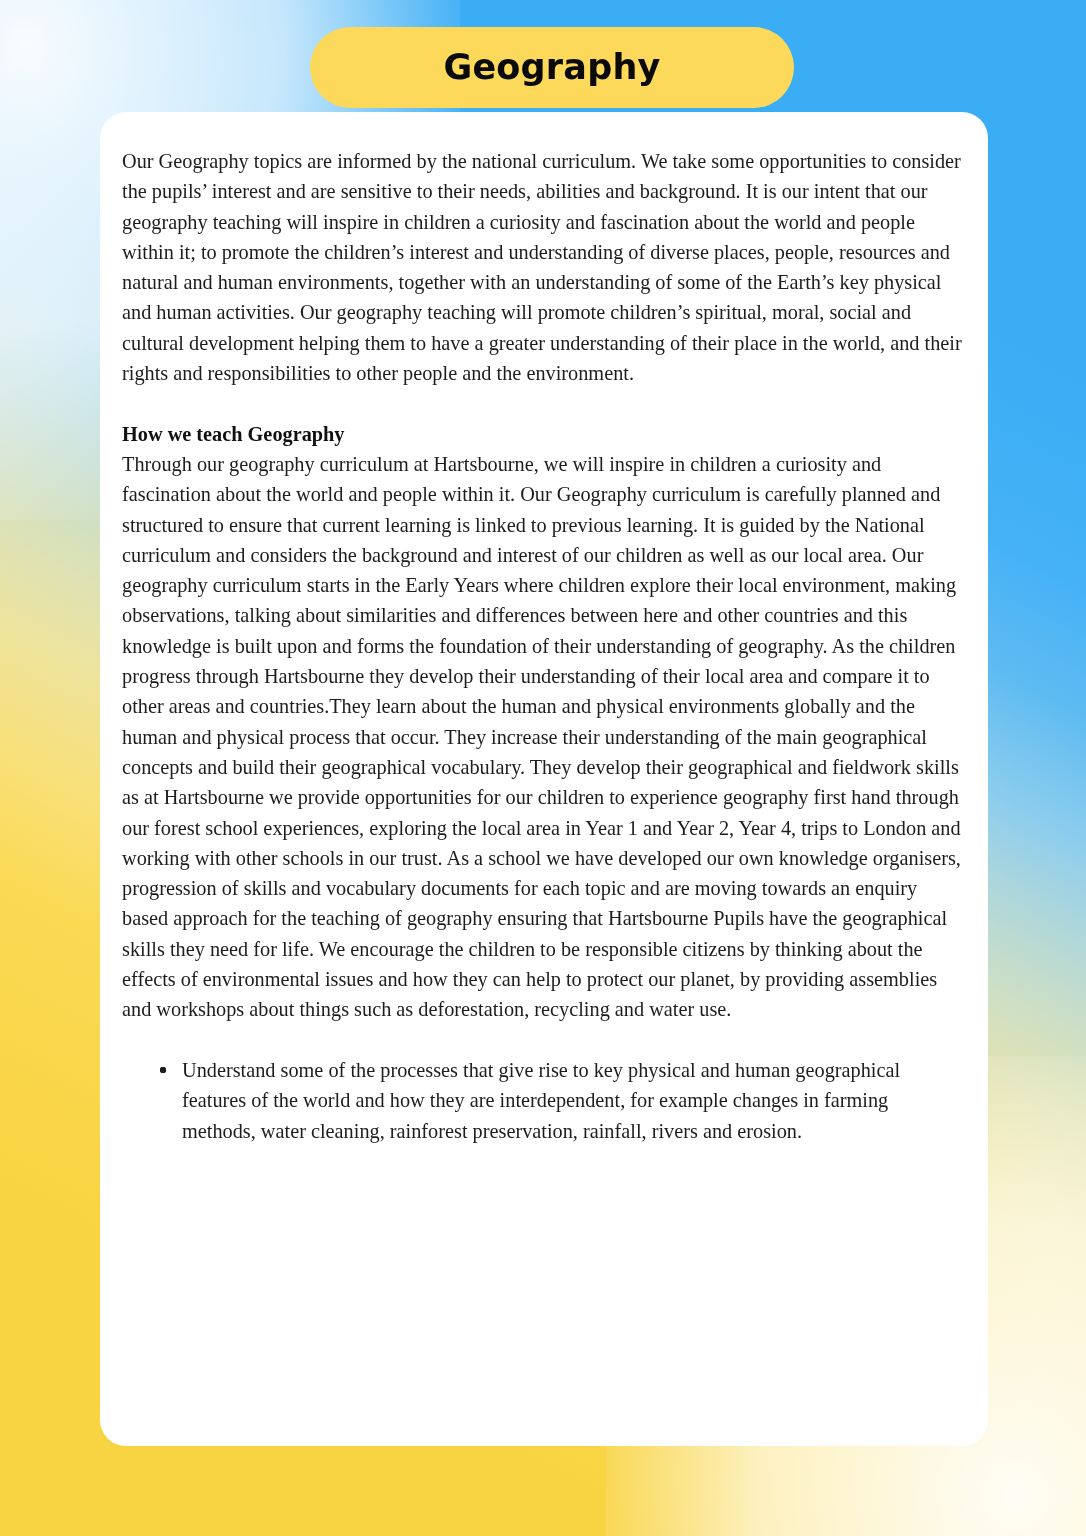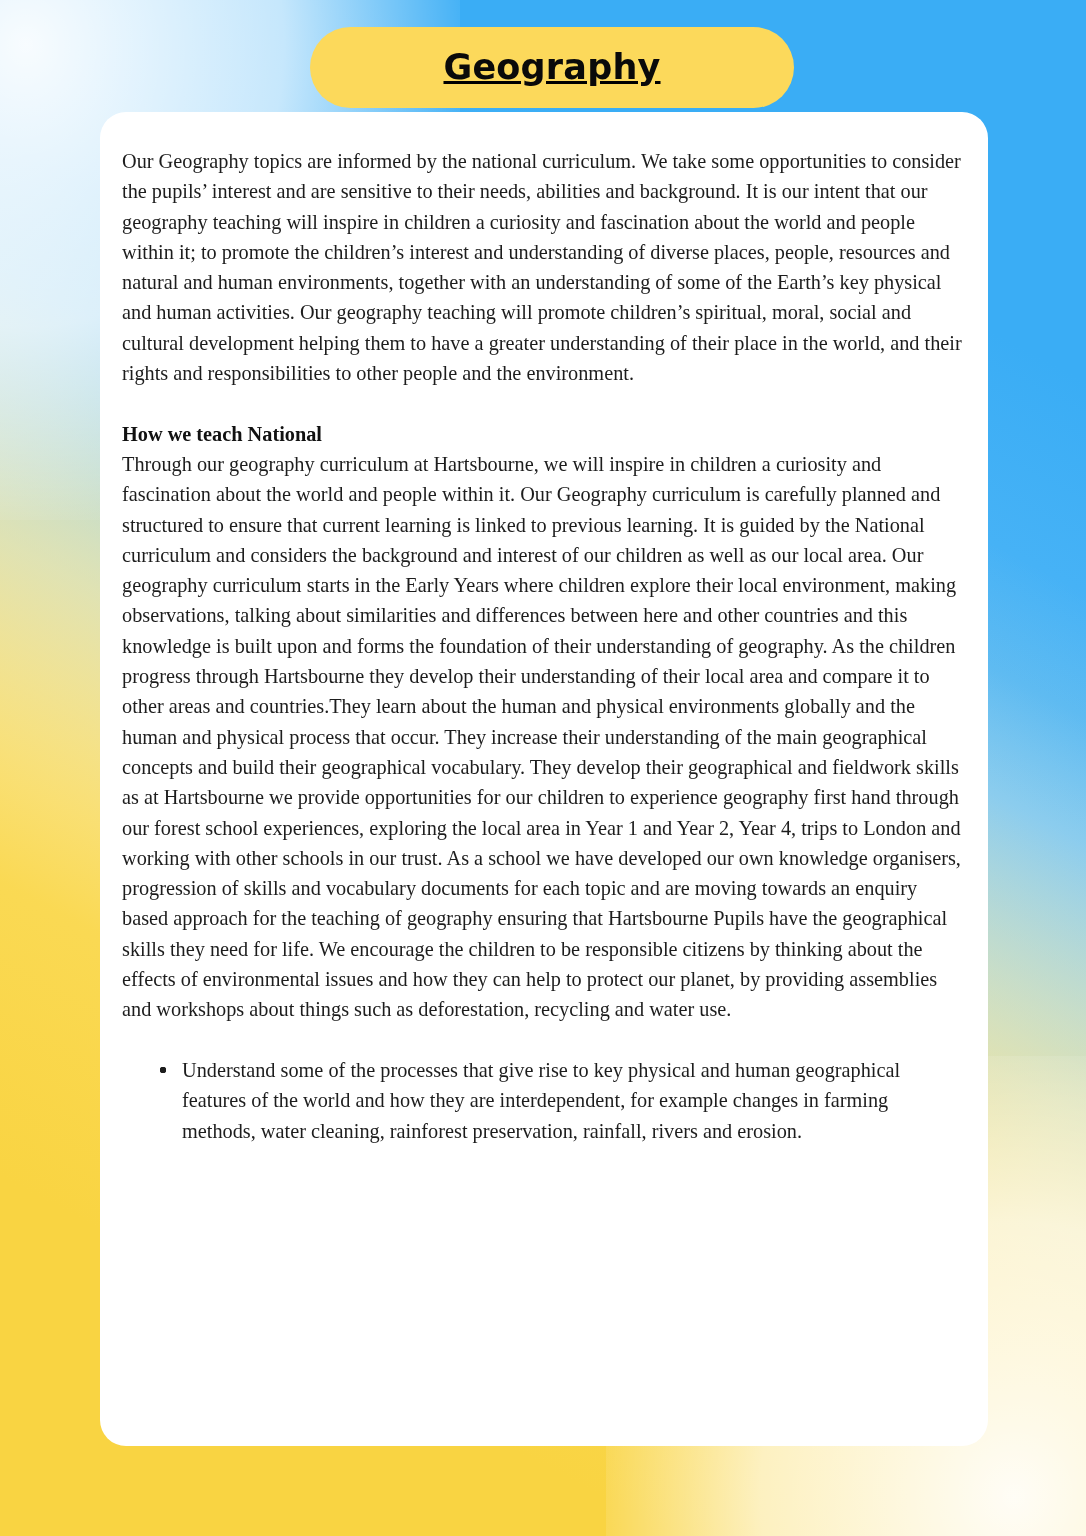--- a/index.html
+++ b/index.html
@@ -74,21 +74,20 @@
     left: 310px;
     top: 27px;
     width: 484px;
     height: 81px;
     border-radius: 41px;
     background: #fcd95b;
     display: flex;
     align-items: center;
     justify-content: center;
     z-index: 5;
-    text-decoration: underline;
   }
   .title-pill .title-text {
     font-size: 35px;
     font-weight: bold;
     color: #0a0a0a;
     letter-spacing: 0.2px;
     line-height: 1;
     font-family: "DejaVu Sans", sans-serif;
   }
 
@@ -164,21 +163,21 @@
     <span class="title-text">Geography</span>
   </div>
 
   <div class="content-card">
     <div class="doc-body">
 
       <p class="para">Our Geography topics are informed by the national curriculum. We take some opportunities to consider the pupils’ interest and are sensitive to their needs, abilities and background. It is our intent that our geography teaching will inspire in children a curiosity and fascination about the world and people within it; to promote the children’s interest and understanding of diverse places, people, resources and natural and human environments, together with an understanding of some of the Earth’s key physical and human activities. Our geography teaching will promote children’s spiritual, moral, social and cultural development helping them to have a greater understanding of their place in the world, and their rights and responsibilities to other people and the environment.</p>
 
       <div class="spacer-line"></div>
 
-      <p class="sub-heading">How we teach National</p>
+      <p class="sub-heading">How we teach Geography</p>
 
       <p class="para">Through our geography curriculum at Hartsbourne, we will inspire in children a curiosity and fascination about the world and people within it.  Our Geography curriculum is carefully planned and structured to ensure that current learning is linked to previous learning. It is guided by the National curriculum and considers the background and interest of our children as well as our local area. Our geography curriculum starts in the Early Years where children  explore their local environment, making observations, talking about similarities and differences between here and other countries and this knowledge is built upon and forms the foundation of their understanding of geography. As the children progress through Hartsbourne they develop their understanding of their local area and compare it to other areas and countries.They learn about the human and physical environments globally and the human and physical process that occur. They increase their understanding of the  main geographical concepts  and build their geographical vocabulary. They develop their geographical and fieldwork skills as at Hartsbourne we provide opportunities for our children to experience geography first hand through our forest school experiences, exploring the local area in Year 1 and Year 2, Year 4, trips to London  and working with other schools in our trust.  As a school we have developed our own knowledge organisers, progression of skills and vocabulary documents for each topic and are moving towards an enquiry based approach for the teaching of  geography ensuring that Hartsbourne Pupils have the geographical skills they need for life. We encourage the children to be responsible citizens by thinking about the effects of environmental issues and how they can help to protect our planet, by providing assemblies and workshops about things such as deforestation, recycling and water use.</p>
 
       <div class="spacer-line"></div>
 
 
       <ul class="achieve-list">
         <li>
           <span class="bullet-dot"></span>
         </li>

